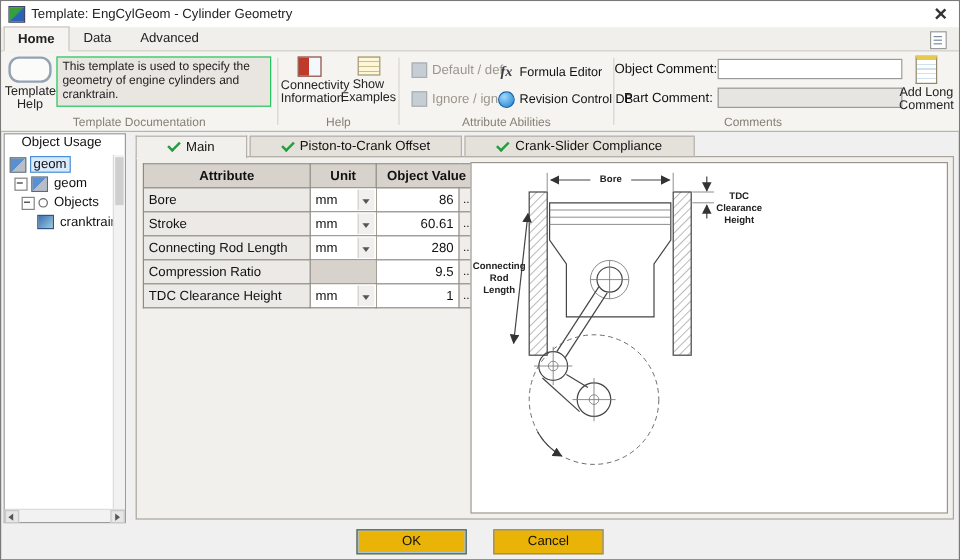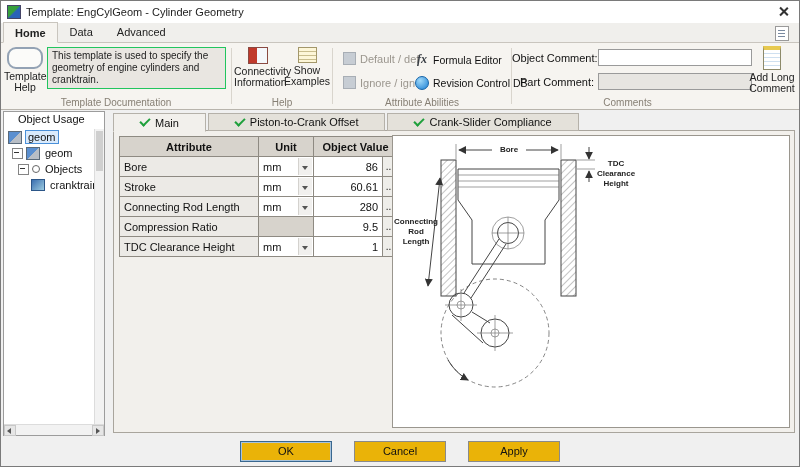--- a/index.html
+++ b/index.html
@@ -325,16 +325,15 @@
             <text x="23" y="108" text-anchor="middle">Length</text>
           </svg>
         </div>
       </div>
     </div>
   </div>
 
   <div class="footer">
     <div class="fbtn ok">OK</div>
     <div class="fbtn">Cancel</div>
-    <div class="fbtn">Apply</div>
   </div>
 
 </div>
 
 </body></html>

